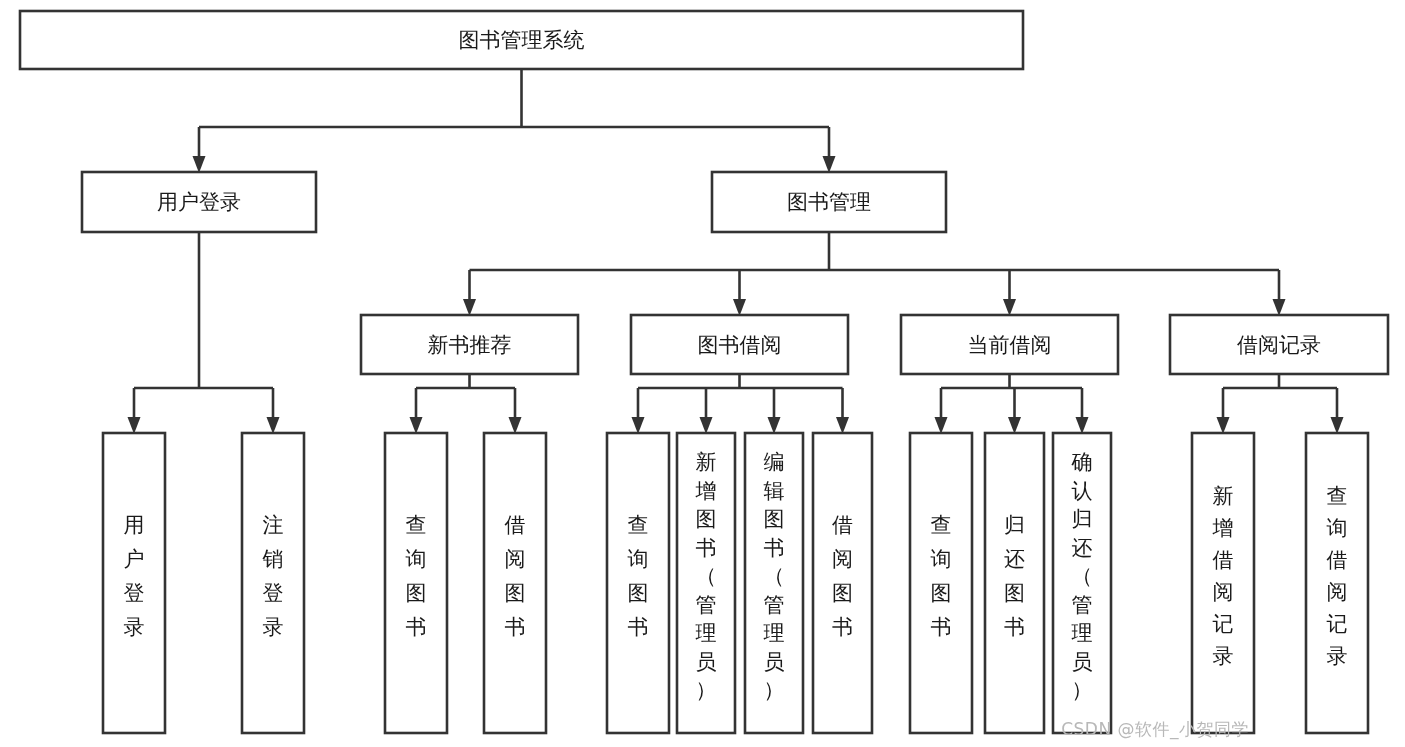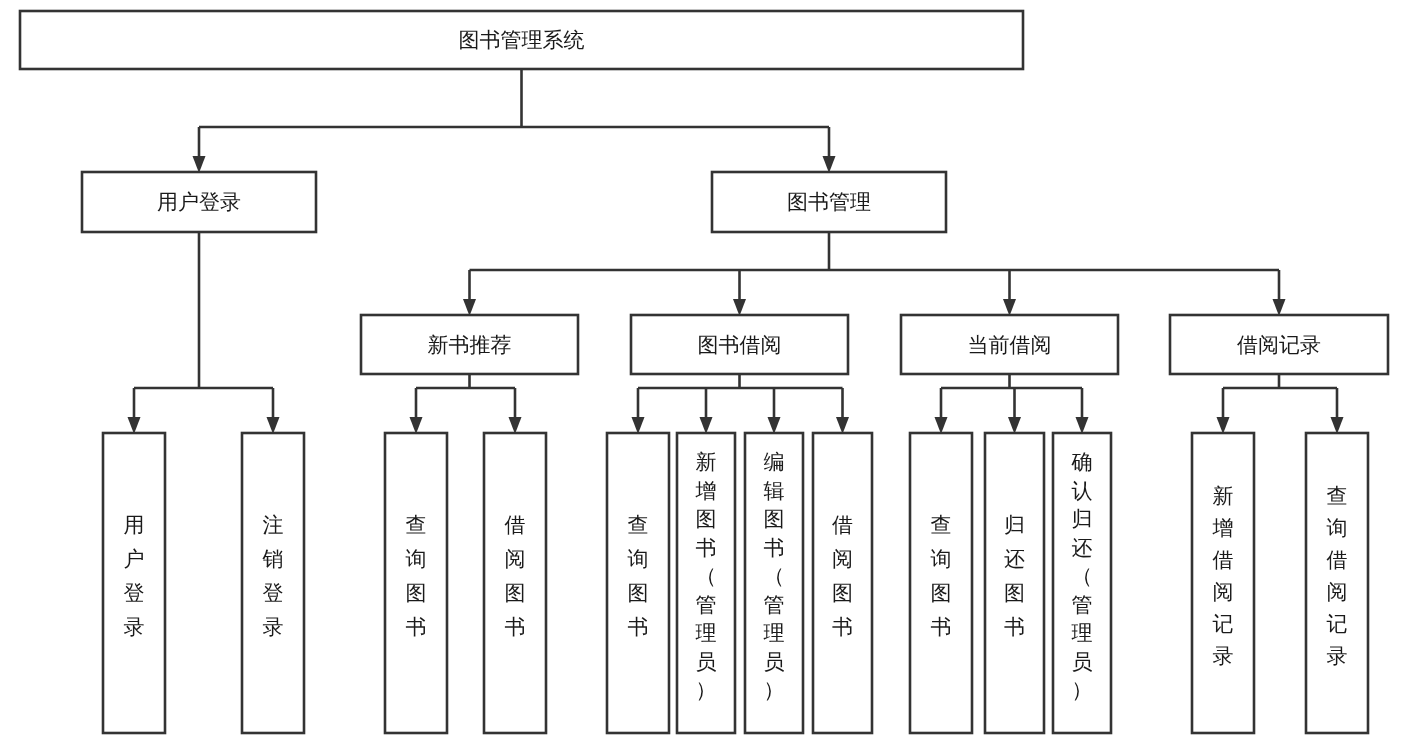--- a/index.html
+++ b/index.html
@@ -213,13 +213,14 @@
         <g>
           <rect x="1192" y="433" width="62" height="300" class="node-box"></rect>
           <text x="1223" y="0" class="node-label-v"><tspan x="1223" y="503">新</tspan><tspan x="1223" y="535">增</tspan><tspan x="1223" y="567">借</tspan><tspan x="1223" y="599">阅</tspan><tspan x="1223" y="631">记</tspan><tspan x="1223" y="663">录</tspan></text>
         </g>
         <g>
           <rect x="1306" y="433" width="62" height="300" class="node-box"></rect>
           <text x="1337" y="0" class="node-label-v"><tspan x="1337" y="503">查</tspan><tspan x="1337" y="535">询</tspan><tspan x="1337" y="567">借</tspan><tspan x="1337" y="599">阅</tspan><tspan x="1337" y="631">记</tspan><tspan x="1337" y="663">录</tspan></text>
         </g>
       </g>
   </svg>
+  <div class="watermark">CSDN @软件_小贺同学</div>
 </div>
 
 </body></html>

